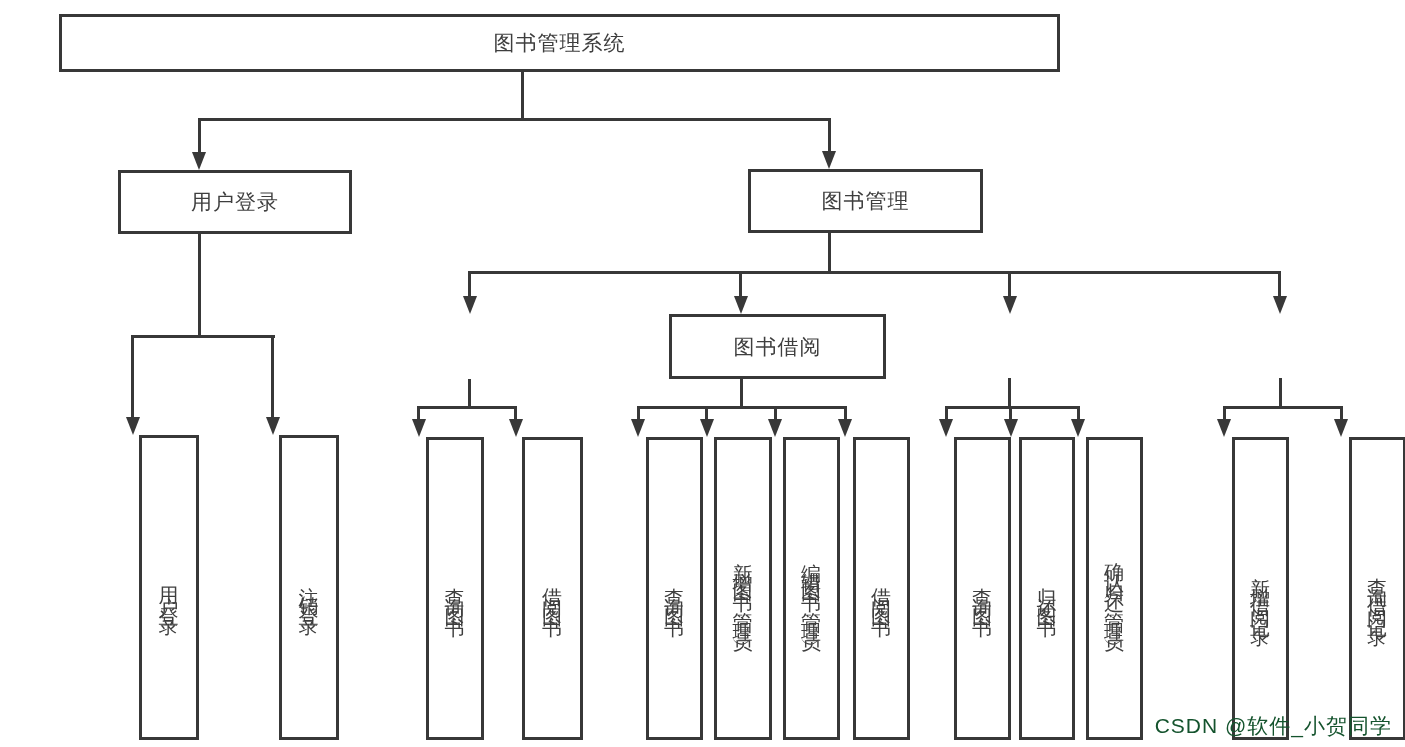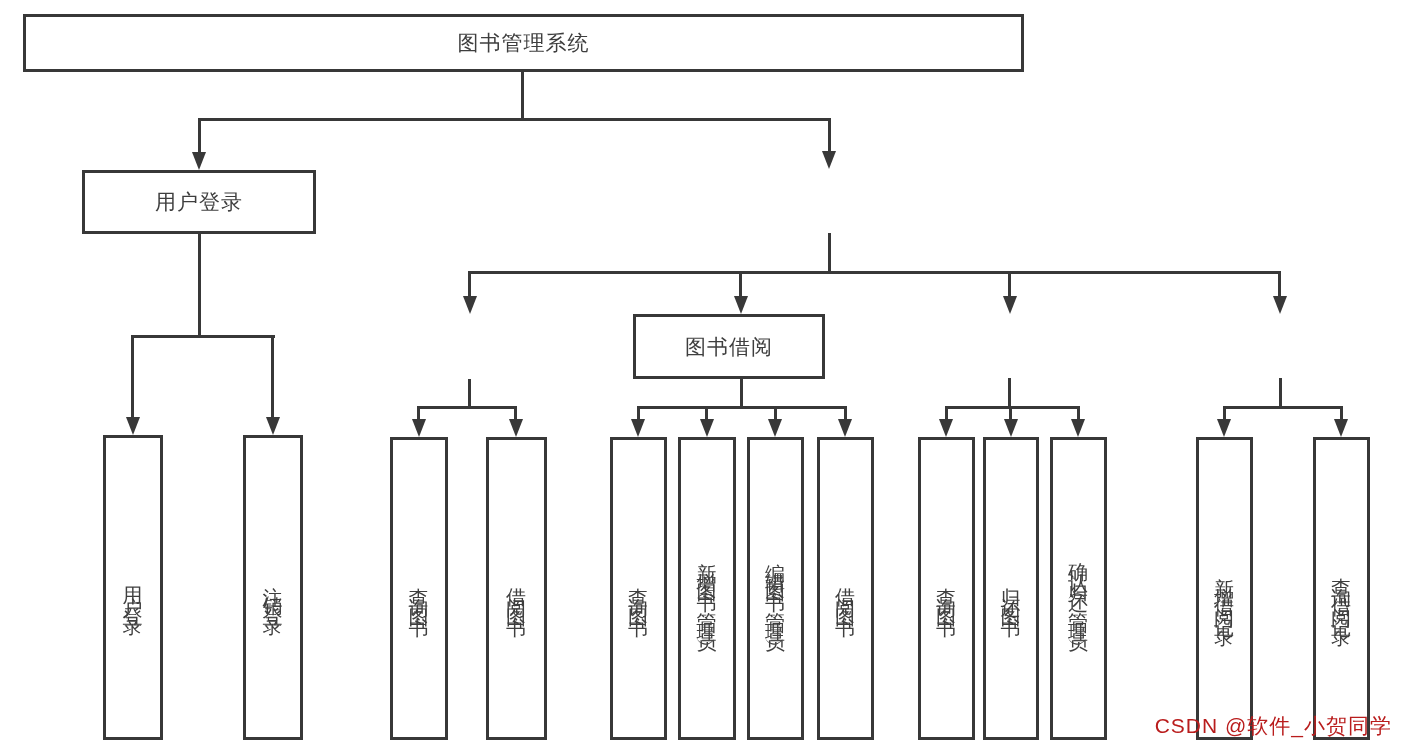--- a/index.html
+++ b/index.html
@@ -3,73 +3,74 @@
 <meta charset="utf-8">
 <style>
   html,body{margin:0;padding:0;background:#ffffff;}
   .canvas{
     position:relative;width:1405px;height:747px;background:#ffffff;overflow:hidden;
     font-family:"Liberation Sans","DejaVu Sans",sans-serif;color:#3e3e3e;
   }
   .box{
     position:absolute;box-sizing:border-box;background:#ffffff;
     border:3px solid #383838;display:flex;align-items:center;justify-content:center;
-    font-size:21px;letter-spacing:1px;white-space:nowrap;z-index:2;
+    font-size:21px;letter-spacing:1px;white-space:nowrap;z-index:2;margin-left:36px;
   }
   .box.v{
     writing-mode:vertical-rl;font-size:20px;letter-spacing:10px;
     white-space:normal;line-height:1;padding-top:6px;
   }
   .vl{position:absolute;width:3px;background:#383838;z-index:1;}
   .hl{position:absolute;height:3px;background:#383838;z-index:1;}
   .arrow{
     position:absolute;width:0;height:0;z-index:1;
     border-left:7px solid transparent;border-right:7px solid transparent;
     border-top:18px solid #383838;
   }
   .watermark{
-    position:absolute;right:13px;top:712px;font-size:21px;color:#b91c1c;
+    position:absolute;right:13px;top:712px;font-size:21px;color:#14532d;
     letter-spacing:1px;z-index:5;white-space:nowrap;
   }
 </style>
 </head>
 <body>
 
 <div class="canvas">
 
   <div class="box" style="left:23px;top:14px;width:1001px;height:58px">图书管理系统</div>
 
   <div class="vl" style="left:521px;top:72px;height:46px"></div>
   <div class="hl" style="left:199px;top:118px;width:632px"></div>
   <div class="vl" style="left:198px;top:118px;height:36px"></div>
   <div class="arrow" style="left:192px;top:152px"></div>
   <div class="vl" style="left:828px;top:118px;height:36px"></div>
   <div class="arrow" style="left:822px;top:151px"></div>
 
   <div class="box" style="left:82px;top:170px;width:234px;height:64px">用户登录</div>
+  <div class="box" style="left:712px;top:169px;width:235px;height:64px">图书管理</div>
 
   <div class="vl" style="left:198px;top:234px;height:103px"></div>
   <div class="hl" style="left:131px;top:335px;width:144px"></div>
   <div class="vl" style="left:131px;top:335px;height:86px"></div>
   <div class="arrow" style="left:126px;top:417px"></div>
   <div class="vl" style="left:271px;top:335px;height:86px"></div>
   <div class="arrow" style="left:266px;top:417px"></div>
 
   <div class="vl" style="left:828px;top:233px;height:41px"></div>
   <div class="hl" style="left:468px;top:271px;width:813px"></div>
   <div class="vl" style="left:468px;top:271px;height:27px"></div>
   <div class="arrow" style="left:463px;top:296px"></div>
   <div class="vl" style="left:739px;top:271px;height:27px"></div>
   <div class="arrow" style="left:734px;top:296px"></div>
   <div class="vl" style="left:1008px;top:271px;height:27px"></div>
   <div class="arrow" style="left:1003px;top:296px"></div>
   <div class="vl" style="left:1278px;top:271px;height:27px"></div>
   <div class="arrow" style="left:1273px;top:296px"></div>
 
-  <div class="box" style="left:633px;top:314px;width:192px;height:65px">图书借阅</div>
+  <div class="box" style="left:633px;top:314px;width:217px;height:65px">图书借阅</div>
 
   <div class="vl" style="left:468px;top:379px;height:29px"></div>
   <div class="hl" style="left:417px;top:406px;width:100px"></div>
   <div class="vl" style="left:417px;top:406px;height:16px"></div>
   <div class="arrow" style="left:412px;top:419px"></div>
   <div class="vl" style="left:514px;top:406px;height:16px"></div>
   <div class="arrow" style="left:509px;top:419px"></div>
 
   <div class="vl" style="left:740px;top:379px;height:29px"></div>
   <div class="hl" style="left:637px;top:406px;width:209px"></div>

